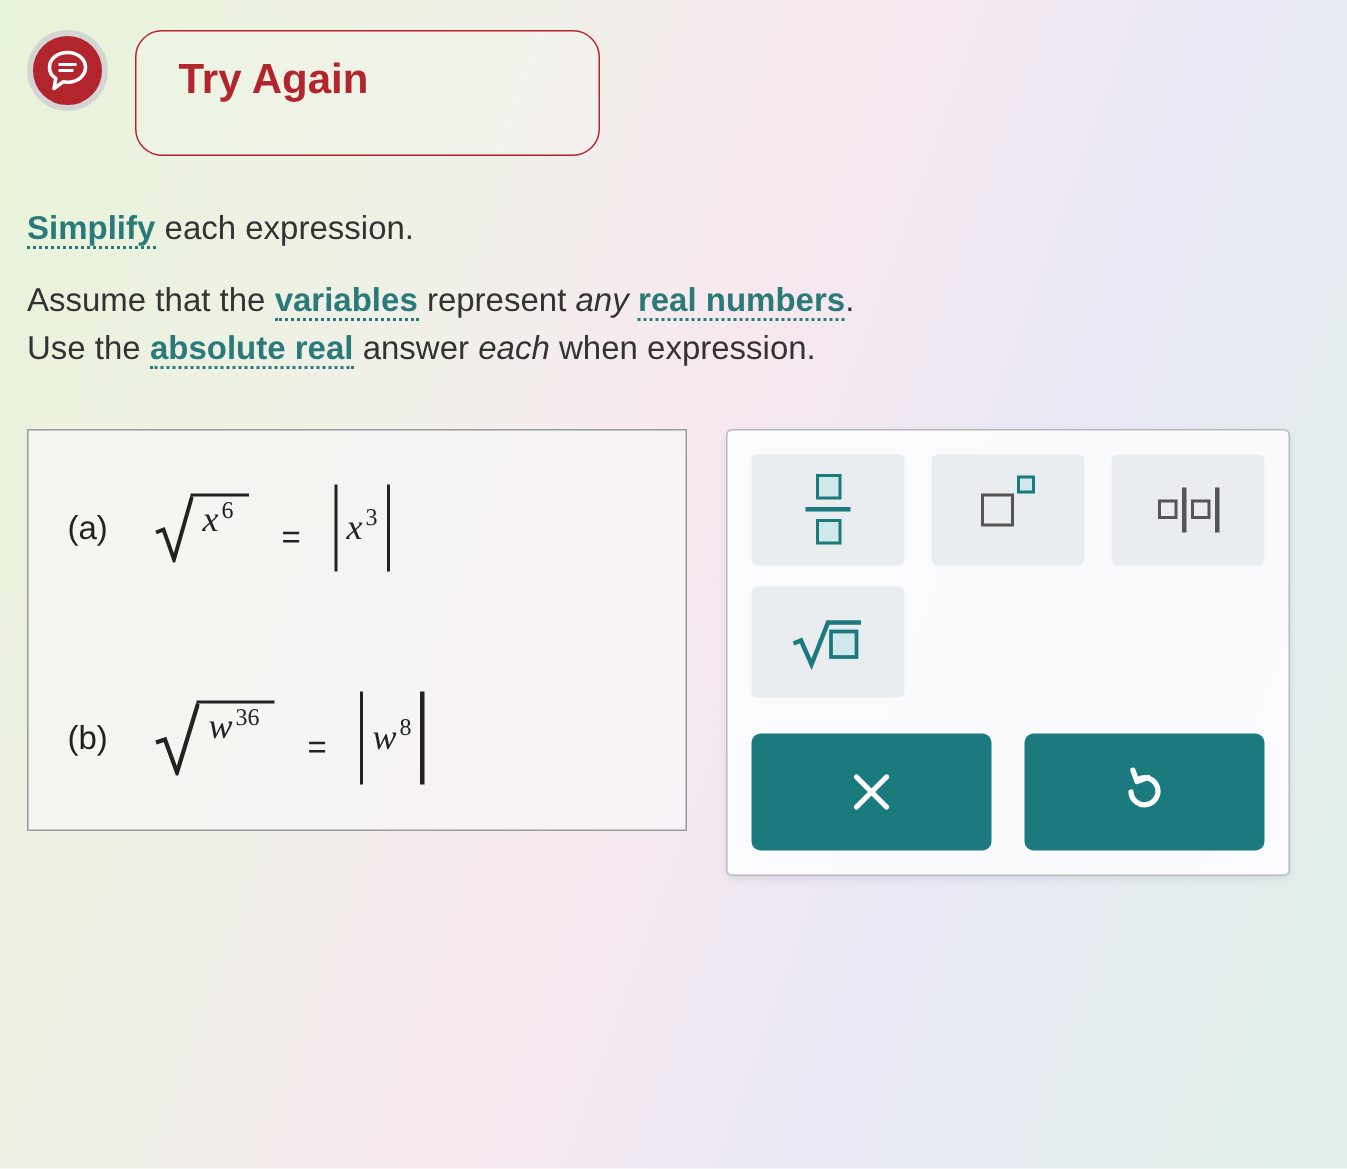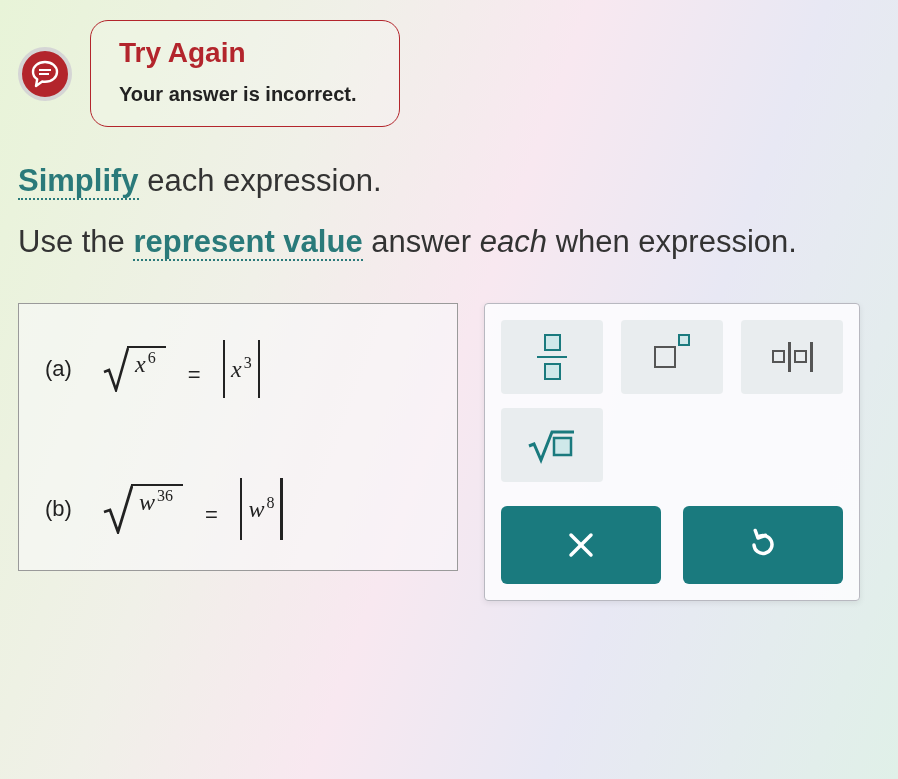--- a/index.html
+++ b/index.html
@@ -5,34 +5,34 @@
     * { box-sizing: border-box; margin: 0; padding: 0; }
     body {
       font-family: Arial, Helvetica, sans-serif;
       background: linear-gradient(110deg, #e8f4d8 0%, #f0f0e8 30%, #f8e8f0 50%, #e8e8f4 70%, #e0f0e8 100%);
       width: 898px;
       height: 779px;
       padding: 20px 18px;
       position: relative;
       color: #333;
     }
-    .feedback-row { display: flex; align-items: center; gap: 18px; margin-bottom: 32px; }
+    .feedback-row { display: flex; align-items: flex-start; gap: 18px; margin-bottom: 32px; }
     .feedback-icon-circle {
       width: 54px; height: 54px; border-radius: 50%; background: #b3252c;
       display: flex; align-items: center; justify-content: center; flex: 0 0 54px;
       border: 4px solid #d5d5d5;
     }
     .feedback-box {
       border: 1.5px solid #b3252c; border-radius: 18px; padding: 16px 28px 20px 28px;
       background: rgba(255,255,255,0.15);
       min-width: 310px;
     }
     .feedback-title { color: #b3252c; font-size: 28px; font-weight: 600; margin-bottom: 14px; }
     .feedback-sub { color: #222; font-size: 20px; font-weight: 700; }
-    .instructions { font-size: 31px; color: #333; line-height: 1.45; }
+    .instructions { font-size: 22px; color: #333; line-height: 1.45; }
     .instructions .line1 { margin-bottom: 16px; }
     .termlink { color: #2a7a7a; border-bottom: 2px dotted #2a7a7a; font-weight: 600; cursor: pointer; }
     .italic { font-style: italic; }
     .work-area { display: flex; gap: 26px; margin-top: 38px; align-items: flex-start; }
     .equations-box {
       border: 1.5px solid #9a9a9a; background: rgba(250,250,252,0.55);
       width: 440px; padding: 36px 26px 30px 26px;
     }
     .eq-row { display: flex; align-items: center; gap: 18px; font-size: 22px; color:#222; }
     .eq-row.first { margin-bottom: 80px; }
@@ -86,30 +86,32 @@
 <div class="feedback-row">
   <div class="feedback-icon-circle">
     <svg width="30" height="30" viewBox="0 0 30 30">
       <path d="M15 3 C8 3 3 7.5 3 13 C3 16 4.6 18.6 7.2 20.3 L6 27 L12.2 22.5 C13.1 22.7 14 22.8 15 22.8 C22 22.8 27 18.3 27 12.9 C27 7.5 22 3 15 3 Z" fill="none" stroke="#fff" stroke-width="2.4" stroke-linejoin="round"></path>
       <line x1="9" y1="11" x2="21" y2="11" stroke="#fff" stroke-width="2"></line>
       <line x1="9" y1="15" x2="19" y2="15" stroke="#fff" stroke-width="2"></line>
     </svg>
   </div>
   <div class="feedback-box">
     <div class="feedback-title">Try Again</div>
-    <div class="feedback-sub">Your answer is incorrect.</div>
   </div>
 </div>
 
 <div class="instructions">
   <div class="line1">
     <span class="termlink">Simplify</span><span> each expression.</span>
   </div>
   <div>
-    <span>Use the </span><span class="termlink">represent value</span><span> answer </span><span class="italic">each</span><span> when expression.</span>
+    <span>Assume that the </span><span class="termlink">variables</span><span> represent </span><span class="italic">any</span><span> </span><span class="termlink">real numbers</span><span>.</span>
+  </div>
+  <div>
+    <span>Use the </span><span class="termlink">absolute real</span><span> answer </span><span class="italic">each</span><span> when expression.</span>
   </div>
 </div>
 
 <div class="work-area">
   <div class="equations-box">
 
     <div class="eq-row first">
       <span class="eq-label">(a)</span>
       <span class="sqrt">
         <svg width="26" height="46" viewBox="0 0 26 46">

